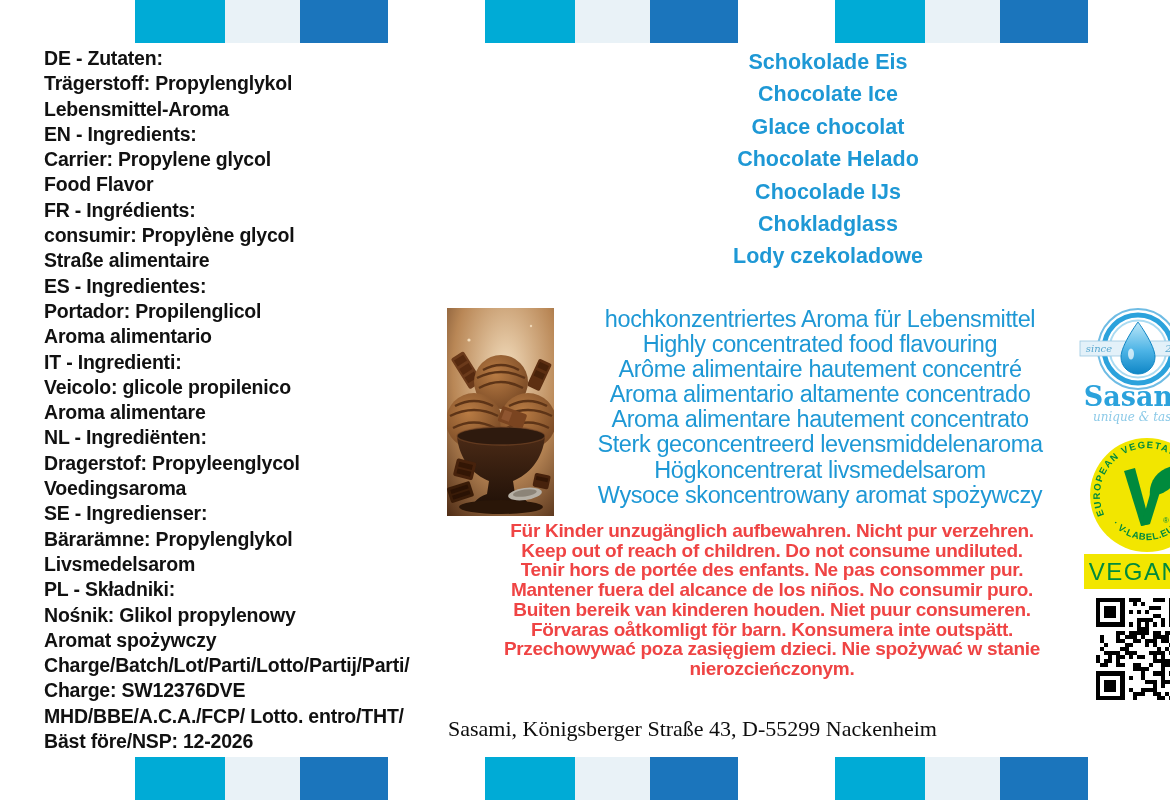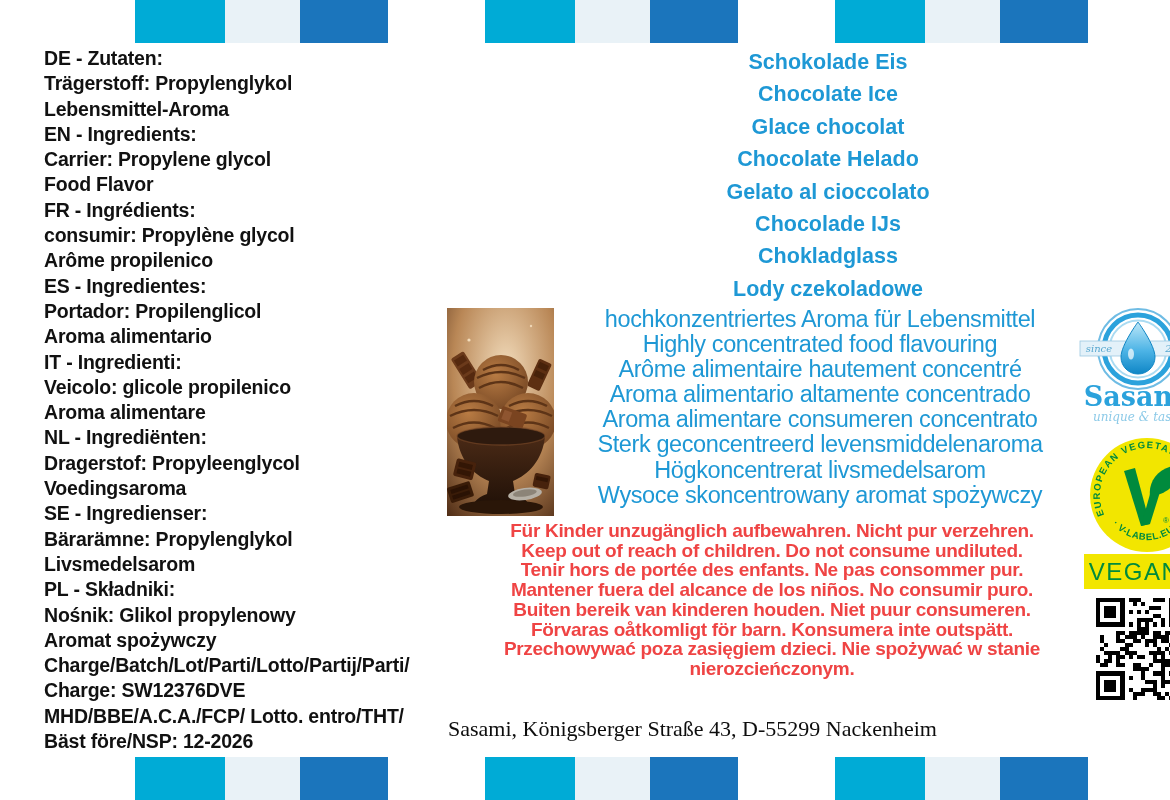--- a/index.html
+++ b/index.html
@@ -53,21 +53,21 @@
   <div class="left-col">
 
   <div class="lline">DE - Zutaten:</div>
       <div class="lline">Trägerstoff: Propylenglykol</div>
       <div class="lline">Lebensmittel-Aroma</div>
       <div class="lline">EN - Ingredients:</div>
       <div class="lline">Carrier: Propylene glycol</div>
       <div class="lline">Food Flavor</div>
       <div class="lline">FR - Ingrédients:</div>
       <div class="lline">consumir: Propylène glycol</div>
-      <div class="lline">Arôme propilenico</div>
+      <div class="lline">Straße alimentaire</div>
       <div class="lline">ES - Ingredientes:</div>
       <div class="lline">Portador: Propilenglicol</div>
       <div class="lline">Aroma alimentario</div>
       <div class="lline">IT - Ingredienti:</div>
       <div class="lline">Veicolo: glicole propilenico</div>
       <div class="lline">Aroma alimentare</div>
       <div class="lline">NL - Ingrediënten:</div>
       <div class="lline">Dragerstof: Propyleenglycol</div>
       <div class="lline">Voedingsaroma</div>
       <div class="lline">SE - Ingredienser:</div>
@@ -81,21 +81,20 @@
       <div class="lline">MHD/BBE/A.C.A./FCP/ Lotto. entro/THT/</div>
       <div class="lline">Bäst före/NSP: 12-2026</div>
     </div>
 
   <div class="pnames">
 
   <div class="pname">Schokolade Eis</div>
       <div class="pname">Chocolate Ice</div>
       <div class="pname">Glace chocolat</div>
       <div class="pname">Chocolate Helado</div>
-      <div class="pname">Gelato al cioccolato</div>
       <div class="pname">Chocolade IJs</div>
       <div class="pname">Chokladglass</div>
       <div class="pname">Lody czekoladowe</div>
     </div>
 
   <div class="photo">
     <svg viewBox="0 0 107 208" width="107" height="208" aria-hidden="true">
       <defs>
         <radialGradient id="bgG" cx="55%" cy="30%" r="90%">
           <stop offset="0%" stop-color="#f2dcbc"></stop>
@@ -163,21 +162,21 @@
         </g>
     </svg>
   </div>
 
   <div class="conc">
 
   <div class="cline">hochkonzentriertes Aroma für Lebensmittel</div>
       <div class="cline">Highly concentrated food flavouring</div>
       <div class="cline">Arôme alimentaire hautement concentré</div>
       <div class="cline">Aroma alimentario altamente concentrado</div>
-      <div class="cline">Aroma alimentare consumeren concentrato</div>
+      <div class="cline">Aroma alimentare hautement concentrato</div>
       <div class="cline">Sterk geconcentreerd levensmiddelenaroma</div>
       <div class="cline">Högkoncentrerat livsmedelsarom</div>
       <div class="cline">Wysoce skoncentrowany aromat spożywczy</div>
     </div>
 
   <div class="warnings">
 
   <div class="wline">Für Kinder unzugänglich aufbewahren. Nicht pur verzehren.</div>
       <div class="wline">Keep out of reach of children. Do not consume undiluted.</div>
       <div class="wline">Tenir hors de portée des enfants. Ne pas consommer pur.</div>

